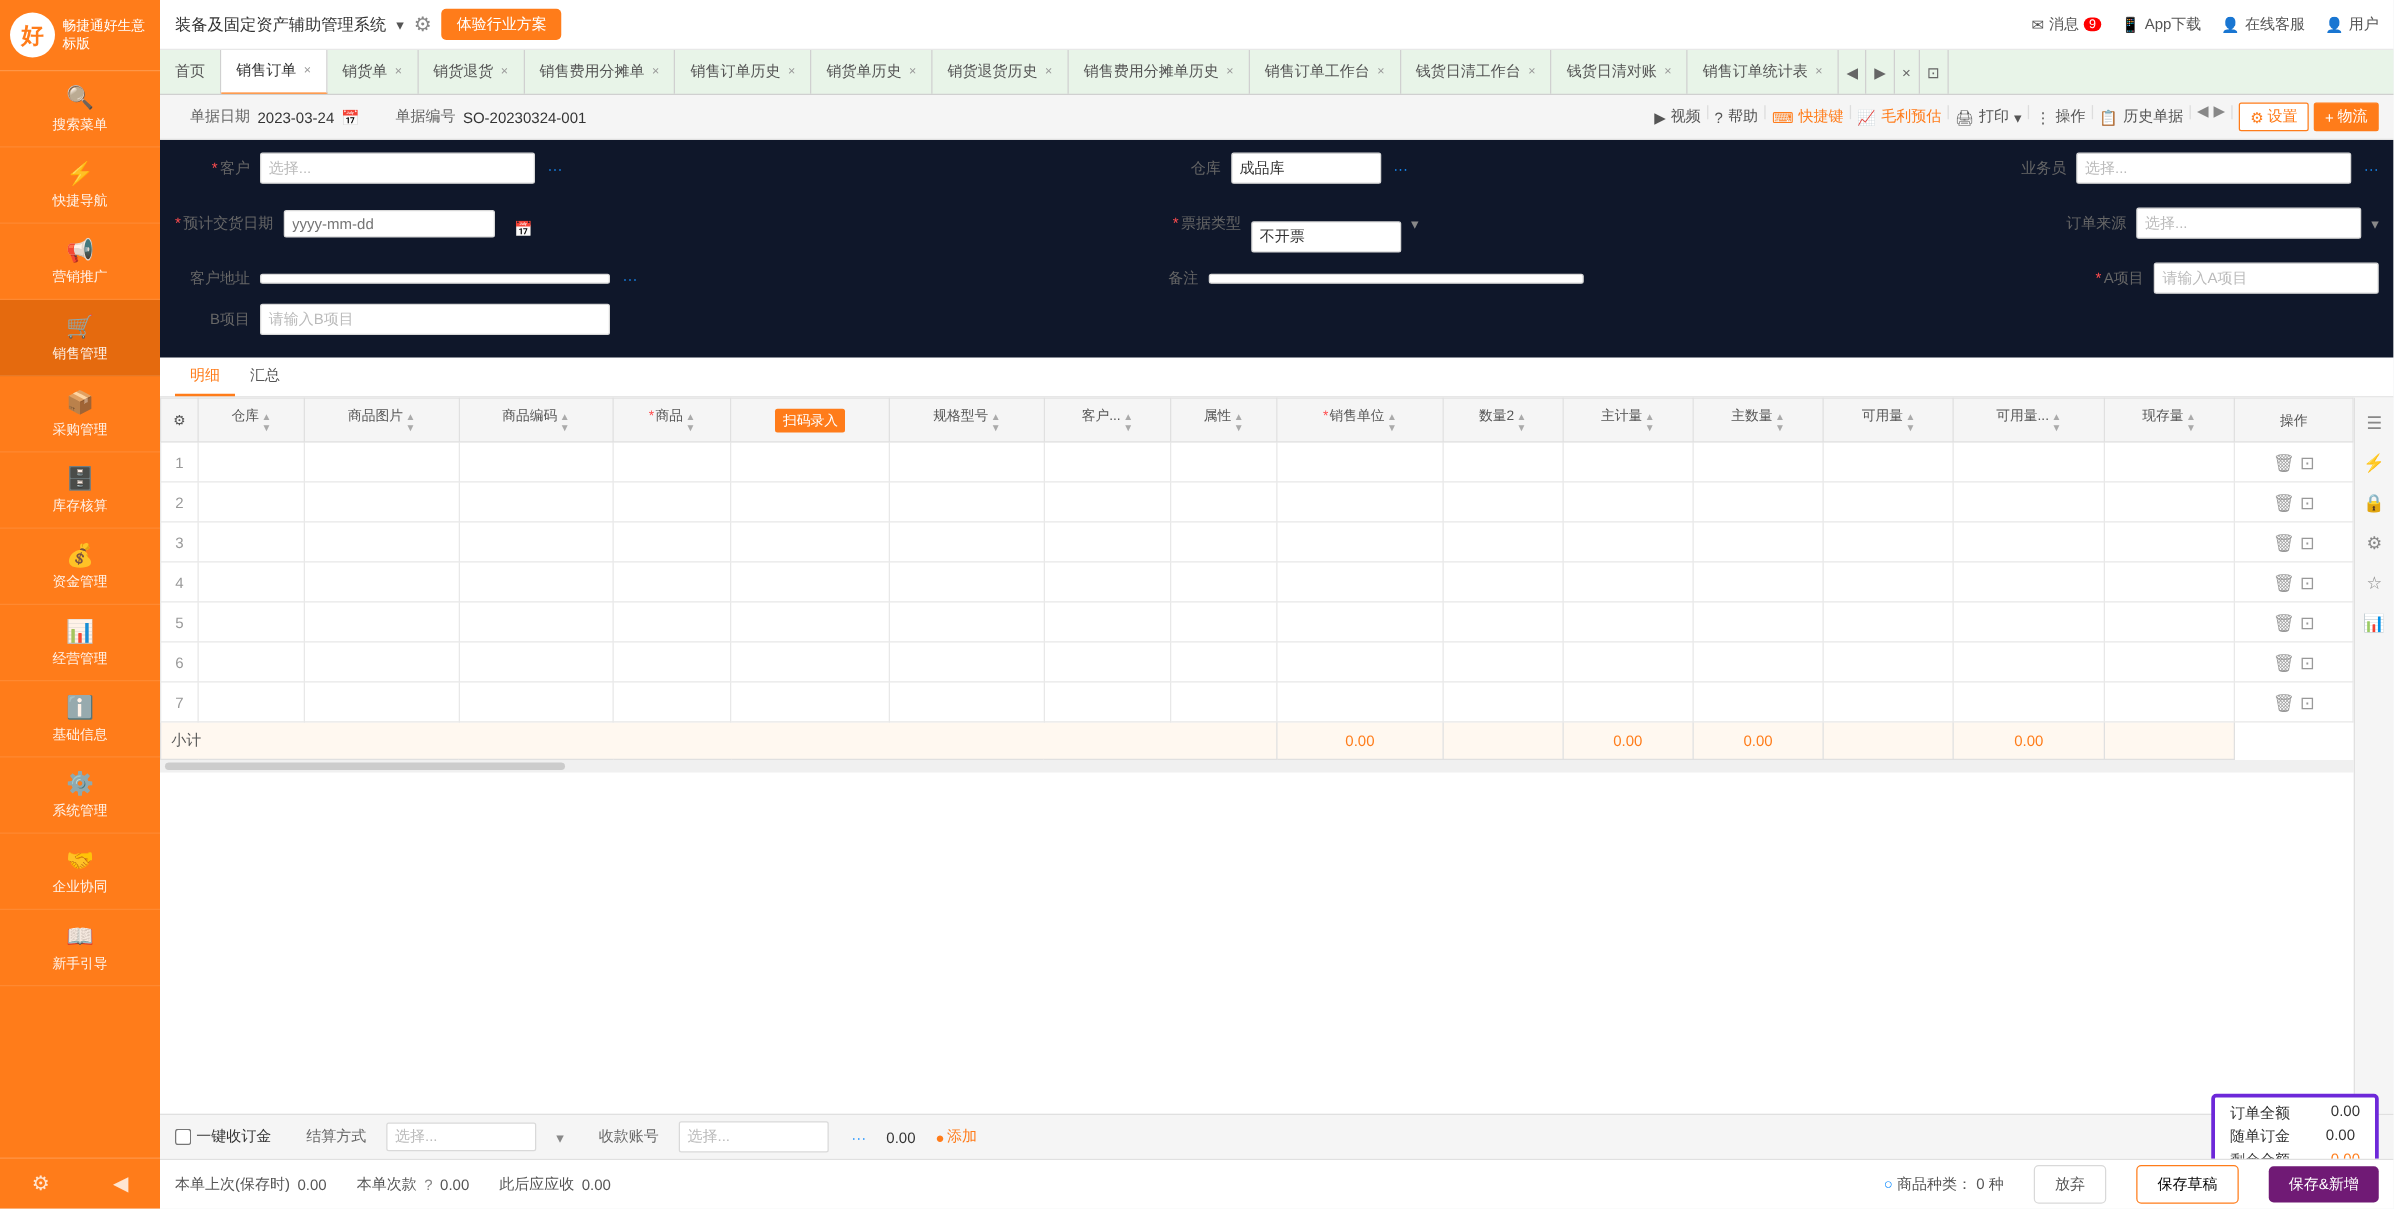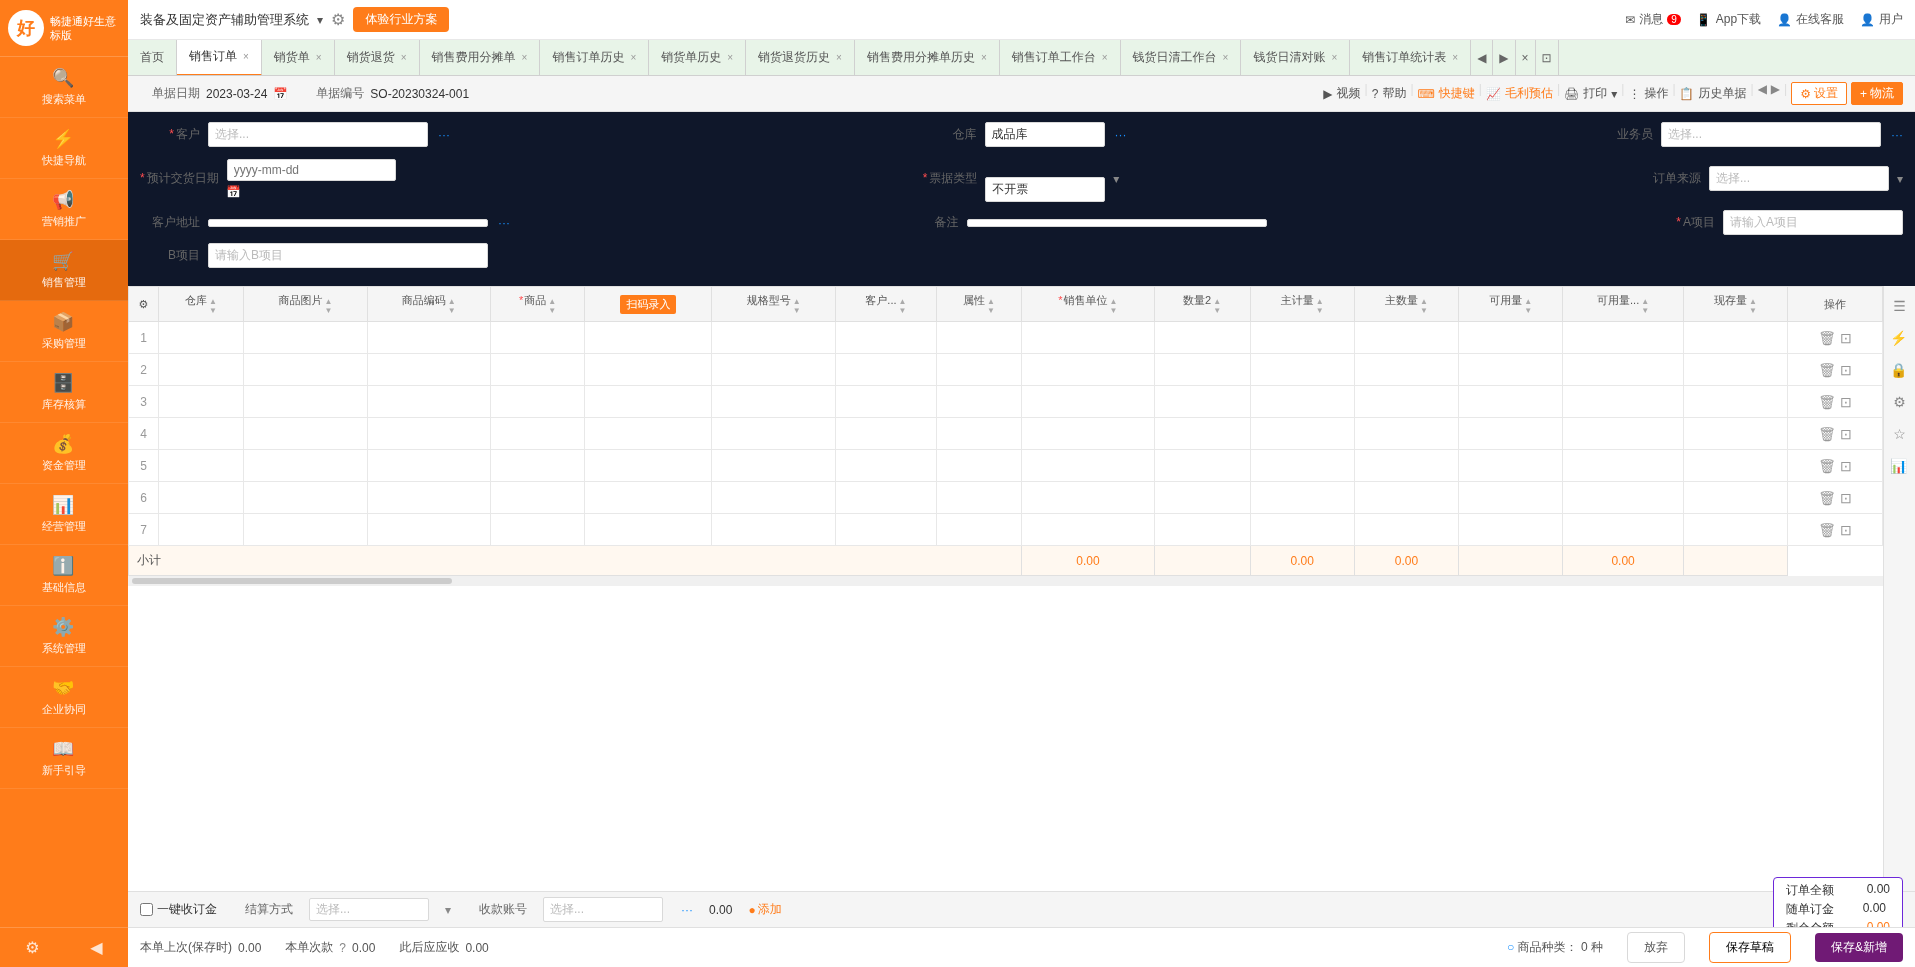--- a/index.html
+++ b/index.html
@@ -48,21 +48,21 @@
 
     
     .form-area { padding: 10px 12px; background: #0f172a; flex-shrink: 0; }
     .form-row { display: flex; align-items: center; gap: 8px; margin-bottom: 8px; }
     .form-label { color: #666; font-size: 12px; white-space: nowrap; min-width: 60px; text-align: right; }
     .form-label.required::before { content: '*'; color: #ff4d4f; margin-right: 2px; }
     .form-input { border: 1px solid #d9d9d9; border-radius: 2px; padding: 3px 6px; font-size: 12px; color: #333; background: #fff; min-width: 120px; }
     .form-input.placeholder { color: #bbb; }
     .form-input-wide { min-width: 220px; }
     .form-dots { color: #1890ff; cursor: pointer; margin-left: 2px; }
-    .form-date { display: flex; align-items: flex-start; gap: 4px; flex-direction: column; }
+    .form-date { display: flex; align-items: flex-end; gap: 16px; }
     .form-date input { border: 1px solid #d9d9d9; border-radius: 2px; padding: 3px 6px; font-size: 12px; color: #bbb; }
     .form-col { display: flex; align-items: center; gap: 6px; }
     .single-date { color: #333; font-weight: 500; }
     .form-number { color: #333; font-size: 12px; }
 
     
     .right-actions { margin-left: auto; display: flex; gap: 4px; }
     .right-btn { padding: 2px 8px; border-radius: 2px; font-size: 12px; border: 1px solid #d9d9d9; background: #fff; cursor: pointer; display: flex; align-items: center; gap: 3px; }
     .right-btn.orange-outline { border-color: #ff7c1a; color: #ff7c1a; }
     .right-btn.orange-fill { background: #ff7c1a; color: #fff; border-color: #ff7c1a; }
@@ -369,20 +369,24 @@
         <div style="flex:1;"></div>
         <span class="form-label required">A项目</span>
         <span class="form-input placeholder" style="min-width:180px;">请输入A项目</span>
       </div>
       <div class="form-row">
         <span class="form-label">B项目</span>
         <span class="form-input placeholder form-input-wide" style="min-width:280px;">请输入B项目</span>
       </div>
     </div>
 
+    <div class="inner-tabs" id="inner-tabs">
+        <div class="inner-tab active">明细</div>
+        <div class="inner-tab">汇总</div>
+      </div>
 
     <div style="display:flex; flex:1; overflow:hidden;">
       <div class="table-container">
         <table>
           <thead id="table-header">
               <tr>
                 <th>⚙</th>
                 <th>仓库<span class="sort-arrows">
                     <span>▲</span>
                     <span>▼</span>
@@ -616,21 +620,21 @@
       <span class="form-label">收款账号</span>
       <span class="form-input placeholder">选择...</span>
       <span class="form-dots">···</span>
       <span class="bottom-amount-num">0.00</span>
       <span class="add-btn">
         <span style="color:#ff7c1a;">●</span>
         <span>添加</span>
       </span>
       <div style="flex:1;"></div>
 
-      <div style="display:flex; flex-direction:column; gap:2px; font-size:12px; padding: 4px 12px; border: 1px solid #6d28d9; border-radius:4px; background:#fff;">
+      <div style="display:flex; flex-direction:column; gap:2px; font-size:12px; padding: 4px 12px; border: 3px solid #6d28d9; border-radius:4px; background:#fff;">
         <div style="display:flex; gap:16px;">
           <span>订单全额</span>
           <span style="min-width:40px; text-align:right;">0.00</span>
         </div>
         <div style="display:flex; gap:12px;">
           <span>随单订金</span>
           <span style="min-width:40px; text-align:right;">0.00</span>
         </div>
         <div style="display:flex; gap:16px;">
           <span>剩余金额</span>

